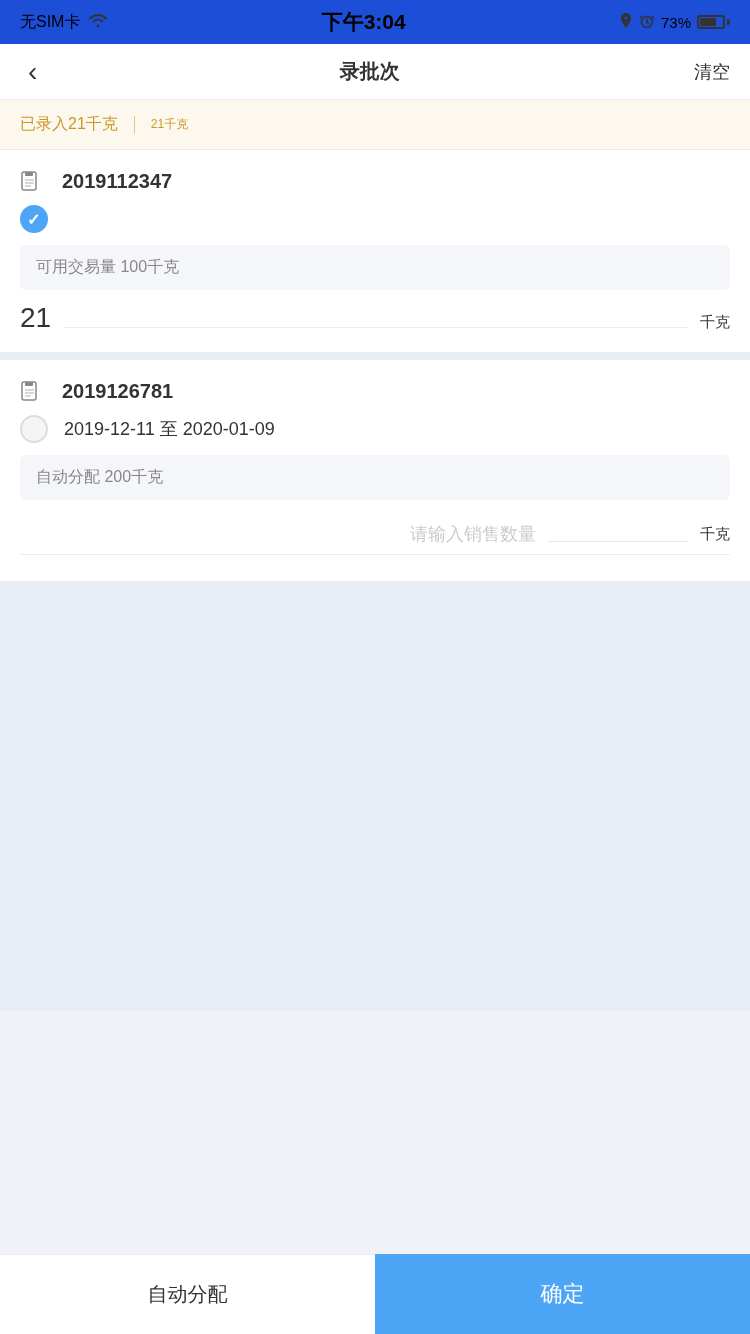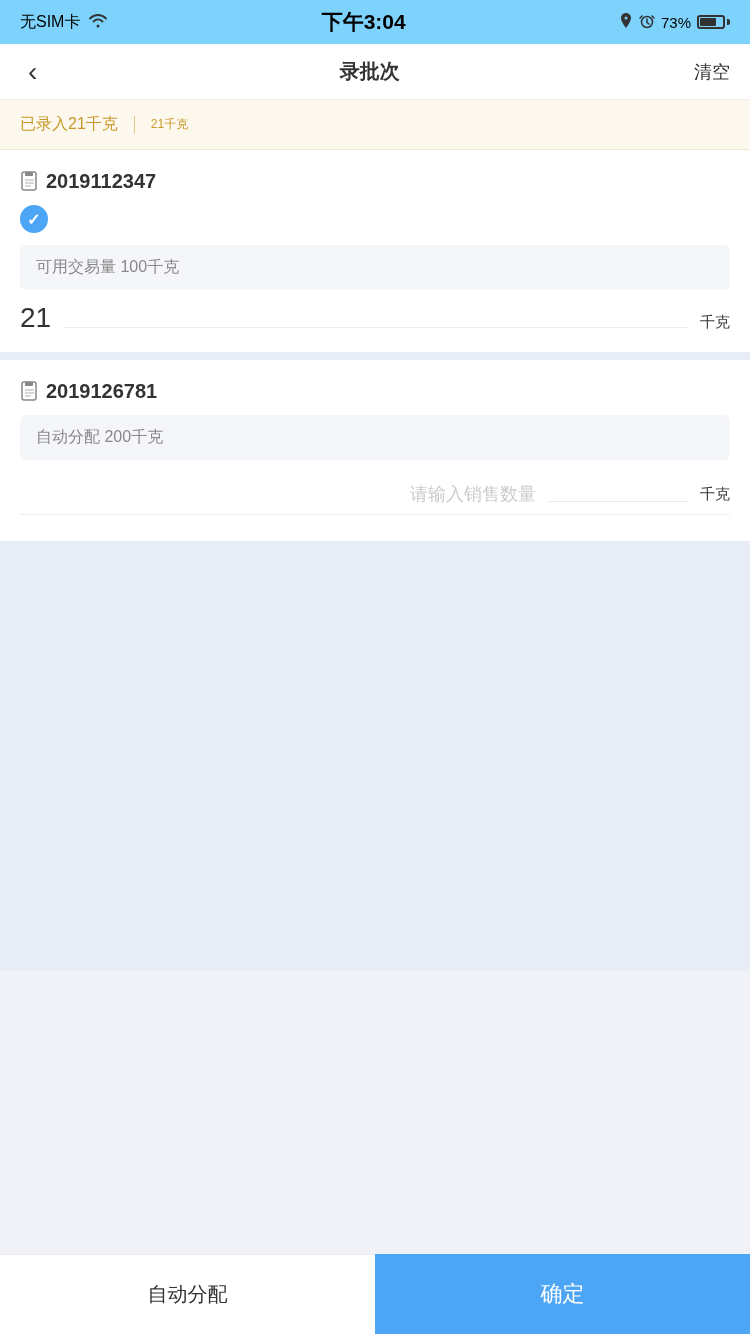--- a/index.html
+++ b/index.html
@@ -9,21 +9,21 @@
       min-height: 1334px;
       font-family: -apple-system, 'PingFang SC', 'Helvetica Neue', sans-serif;
       background: #f0f2f7;
       overflow-x: hidden;
     }
 
     
     .status-bar {
       width: 750px;
       height: 44px;
-      background: #7dd3fc;
+      background: #1d4ed8;
       display: flex;
       align-items: center;
       justify-content: space-between;
       padding: 0 20px;
     }
     .status-left {
       display: flex;
       align-items: center;
       gap: 8px;
       font-size: 16px;
@@ -125,21 +125,21 @@
     
     .card {
       background: #fff;
       margin-bottom: 0;
       padding: 20px 20px 10px 20px;
     }
 
     .card-header {
       display: flex;
       align-items: center;
-      gap: 4px;
+      gap: 20px;
       margin-bottom: 12px;
       text-align: center;
     }
     .card-doc-icon {
       width: 22px;
       height: 22px;
       display: inline-flex;
       align-items: center;
       justify-content: center;
     }
@@ -348,20 +348,24 @@
         <svg width="22" height="22" viewBox="0 0 22 22" fill="none">
           <rect x="2" y="1" width="14" height="18" rx="2" stroke="#888" stroke-width="1.5" fill="white"></rect>
           <rect x="5" y="1" width="8" height="4" rx="1" fill="#888"></rect>
           <line x1="5" y1="9" x2="14" y2="9" stroke="#bbb" stroke-width="1.2"></line>
           <line x1="5" y1="12" x2="14" y2="12" stroke="#bbb" stroke-width="1.2"></line>
           <line x1="5" y1="15" x2="11" y2="15" stroke="#bbb" stroke-width="1.2"></line>
         </svg>
       </span>
       <span class="card-id">2019126781</span>
     </div>
+    <div class="card-row">
+      <div class="radio-circle"></div>
+      <span class="card-date">2019-12-11 至 2020-01-09</span>
+    </div>
     <div class="card-avail">自动分配 200千克</div>
     <div class="card-input-row">
       <span class="card-input-placeholder" style="color:#ccc;font-size:18px;text-align:right;flex:1;">请输入销售数量</span>
       <div style="height:1px;background:#e8e8e8;flex:0 0 140px;align-self:flex-end;margin-bottom:4px;"></div>
       <span class="card-unit">千克</span>
     </div>
   </div>
 </div>
 
 <div class="gray-area" style="min-height:430px;"></div>

